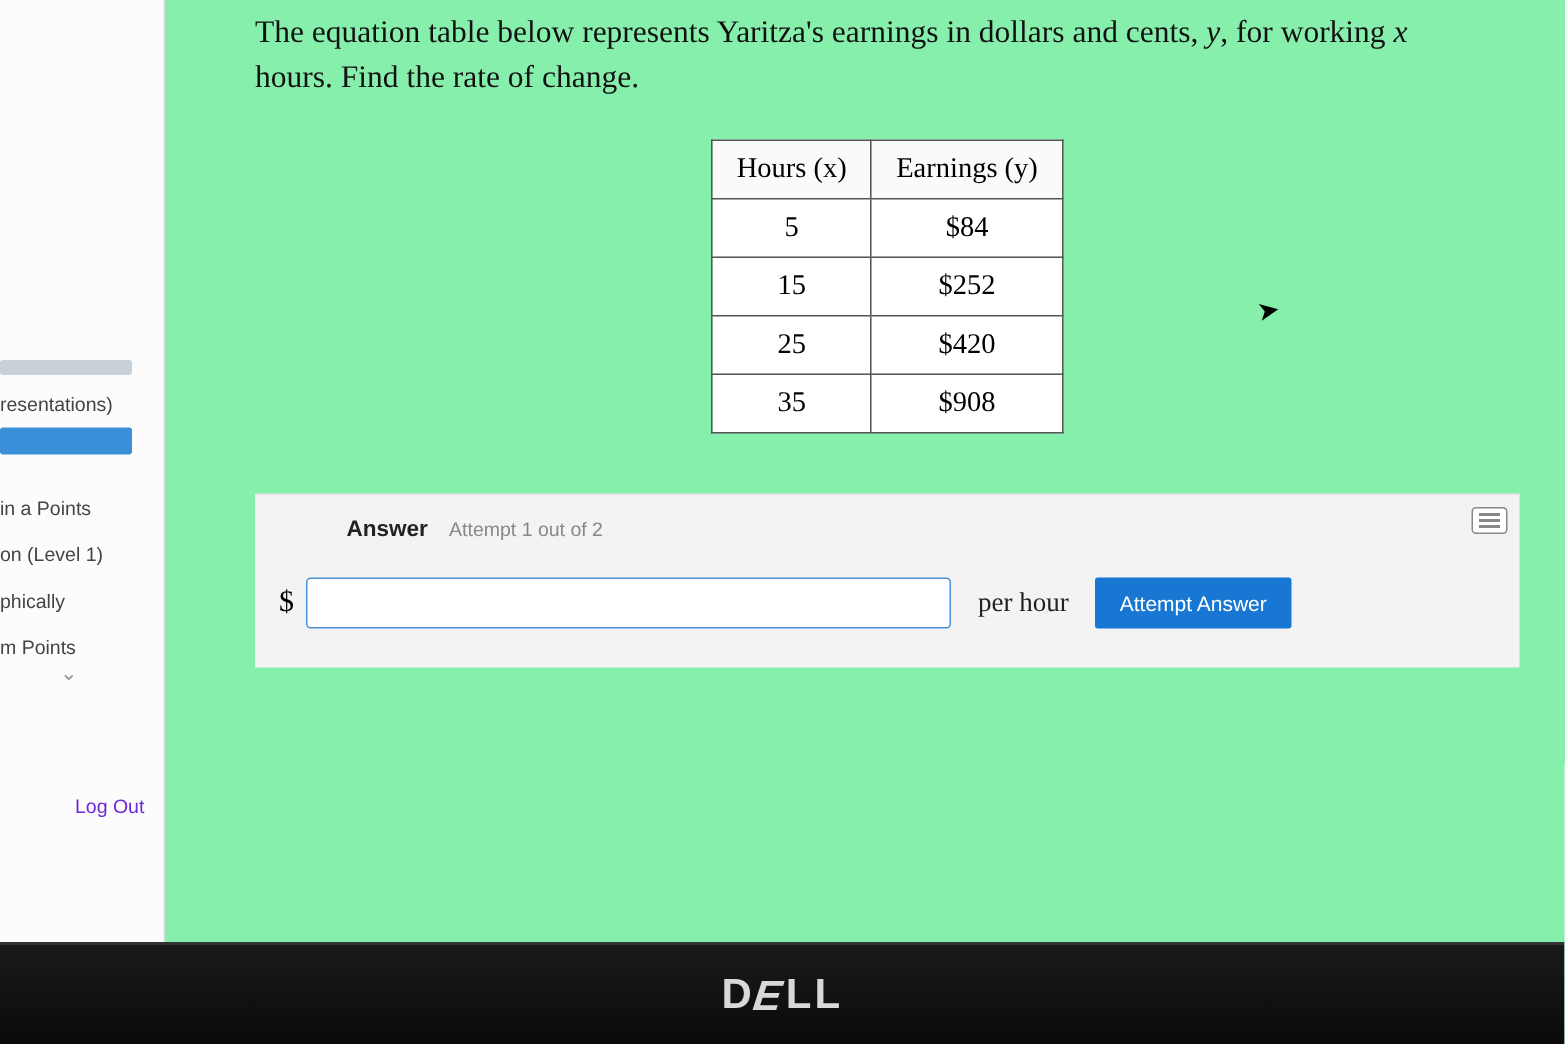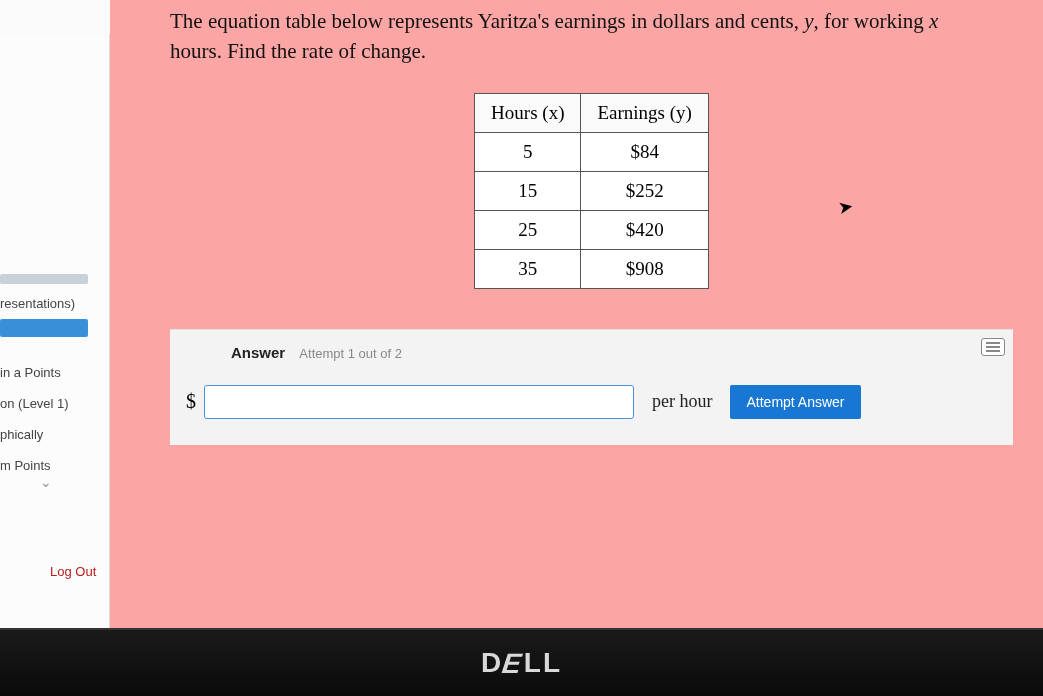--- a/index.html
+++ b/index.html
@@ -27,21 +27,20 @@
   }
   .sidebar {
     width: 110px;
     background: #fcfcfc;
     border-right: 1px solid #ddd;
     padding-top: 240px;
     font-family: Arial, sans-serif;
     font-size: 13px;
     color: #444;
     overflow: hidden;
-    margin-top: 34px;
   }
   .progress-gray {
     width: 88px;
     height: 10px;
     background: #c9d1d8;
     border-radius: 2px;
     margin: 0 0 4px 0;
   }
   .sidebar-item {
     padding: 8px 4px 8px 0;
@@ -55,34 +54,34 @@
     border-radius: 2px;
     height: 18px;
     width: 88px;
     padding: 0;
     margin-bottom: 20px;
   }
   .logout-row {
     margin-top: 68px;
     padding-left: 50px;
     font-size: 13px;
-    color: #b91c1c;
+    color: #6d28d9;
     cursor: pointer;
   }
   .chevron {
     display: inline-block;
     margin-left: 40px;
     margin-top: -12px;
     color: #999;
     font-size: 14px;
     transform: translateY(-6px);
   }
   .main {
     flex: 1;
-    background: #fca5a5;
+    background: #86efac;
     position: relative;
     padding: 0 30px 0 60px;
   }
   .problem-text {
     padding-top: 6px;
     font-size: 21px;
     line-height: 1.45;
     color: #111;
     font-family: Georgia, serif;
   }

